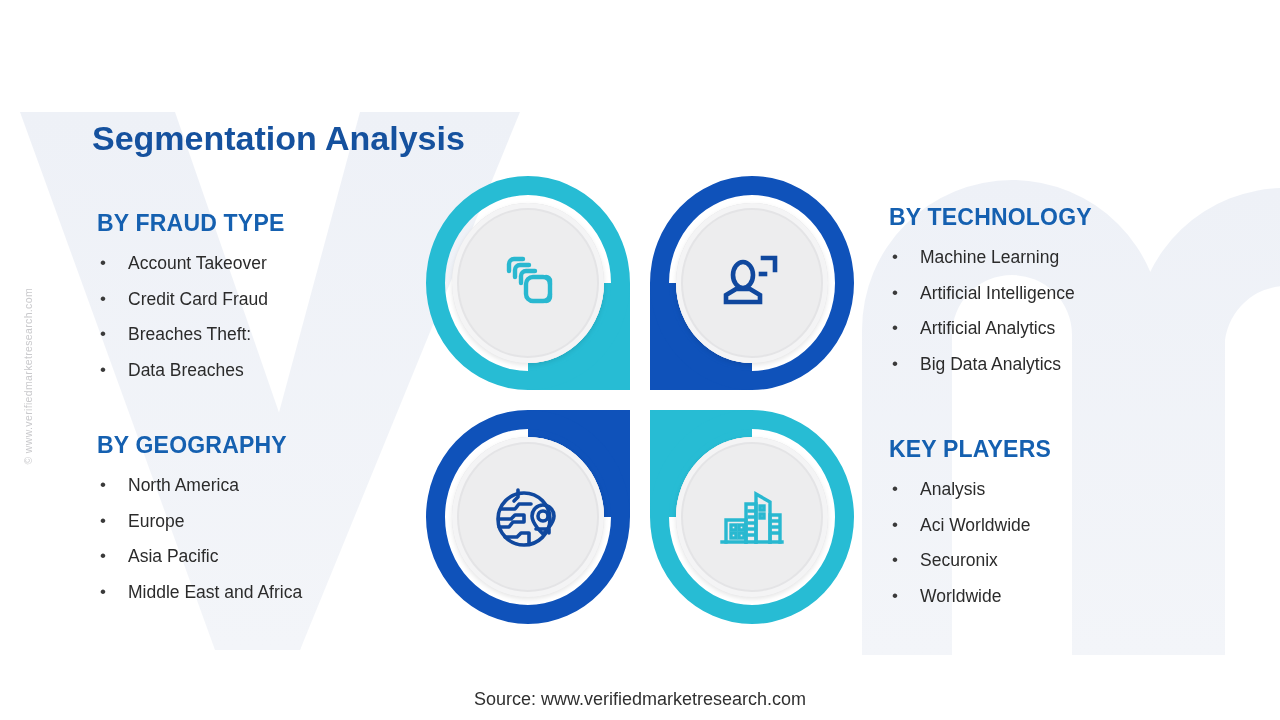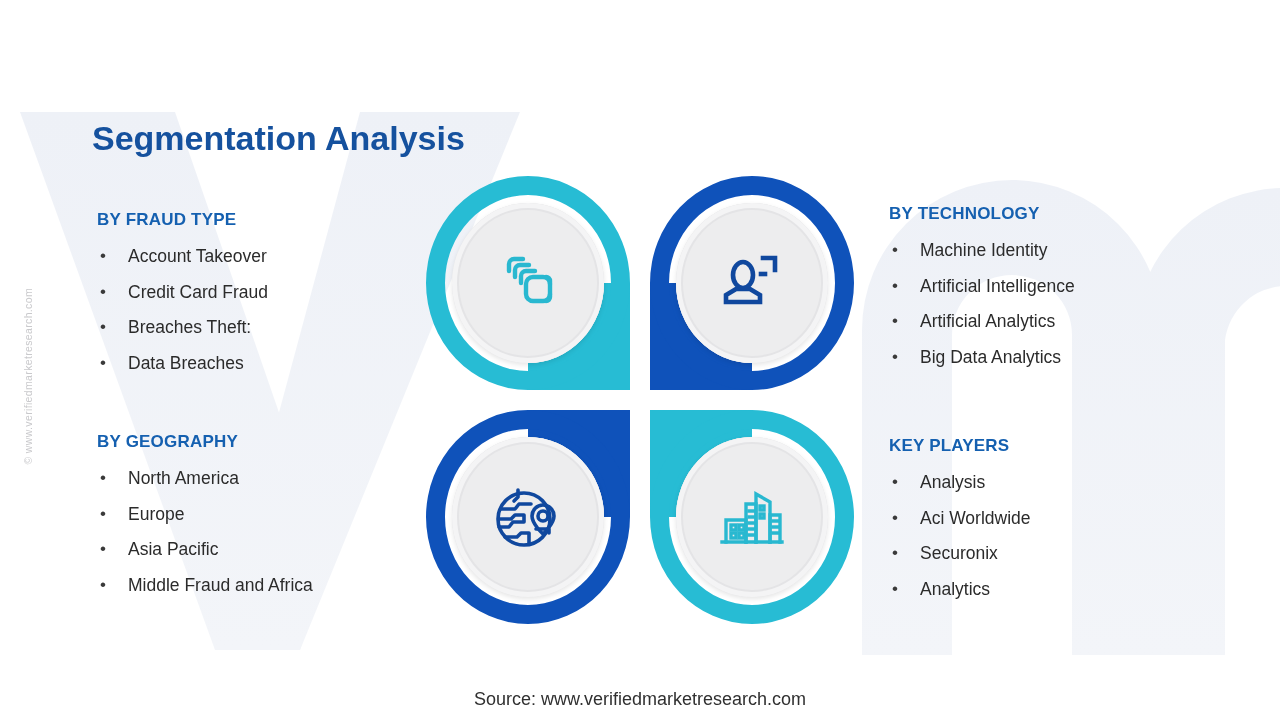--- a/index.html
+++ b/index.html
@@ -98,21 +98,21 @@
     z-index: 5;
   }
   .cat-left  { left: 97px;  width: 340px; }
   .cat-right { left: 889px; width: 360px; }
   .cat-top-l   { top: 210px; }
   .cat-bot-l   { top: 432px; }
   .cat-top-r   { top: 204px; }
   .cat-bot-r   { top: 436px; }
 
   .cat-heading {
-    font-size: 17px;
+    font-size: 23px;
     font-weight: bold;
     color: #1560B0;
     letter-spacing: 0.2px;
     margin-bottom: 16px;
     font-family: "Liberation Sans", sans-serif;
   }
   .cat-list {
     list-style: none;
     margin: 0;
     padding: 0;
@@ -255,41 +255,41 @@
       <li><span class="bullet">•</span><span>Data Breaches</span></li>
     </ul>
   </div>
 
   <div class="category cat-left cat-bot-l">
     <div class="cat-heading">BY GEOGRAPHY</div>
     <ul class="cat-list">
       <li><span class="bullet">•</span><span>North America</span></li>
       <li><span class="bullet">•</span><span>Europe</span></li>
       <li><span class="bullet">•</span><span>Asia Pacific</span></li>
-      <li><span class="bullet">•</span><span>Middle Fraud and Africa</span></li>
+      <li><span class="bullet">•</span><span>Middle East and Africa</span></li>
     </ul>
   </div>
 
   <div class="category cat-right cat-top-r">
     <div class="cat-heading">BY TECHNOLOGY</div>
     <ul class="cat-list">
-      <li><span class="bullet">•</span><span>Machine Identity</span></li>
+      <li><span class="bullet">•</span><span>Machine Learning</span></li>
       <li><span class="bullet">•</span><span>Artificial Intelligence</span></li>
       <li><span class="bullet">•</span><span>Artificial Analytics</span></li>
       <li><span class="bullet">•</span><span>Big Data Analytics</span></li>
     </ul>
   </div>
 
   <div class="category cat-right cat-bot-r">
     <div class="cat-heading">KEY PLAYERS</div>
     <ul class="cat-list">
       <li><span class="bullet">•</span><span>Analysis</span></li>
       <li><span class="bullet">•</span><span>Aci Worldwide</span></li>
       <li><span class="bullet">•</span><span>Securonix</span></li>
-      <li><span class="bullet">•</span><span>Analytics</span></li>
+      <li><span class="bullet">•</span><span>Worldwide</span></li>
     </ul>
   </div>
 
   <div class="pinwheel">
 
     <div class="quad q-tl">
       <div class="wedge" style="background:#27BCD4;"></div>
       <div class="ring" style="border-color:#27BCD4;"></div>
       <div class="inner-disc">
         <svg width="70" height="70" viewBox="0 0 70 70" xmlns="http://www.w3.org/2000/svg">

